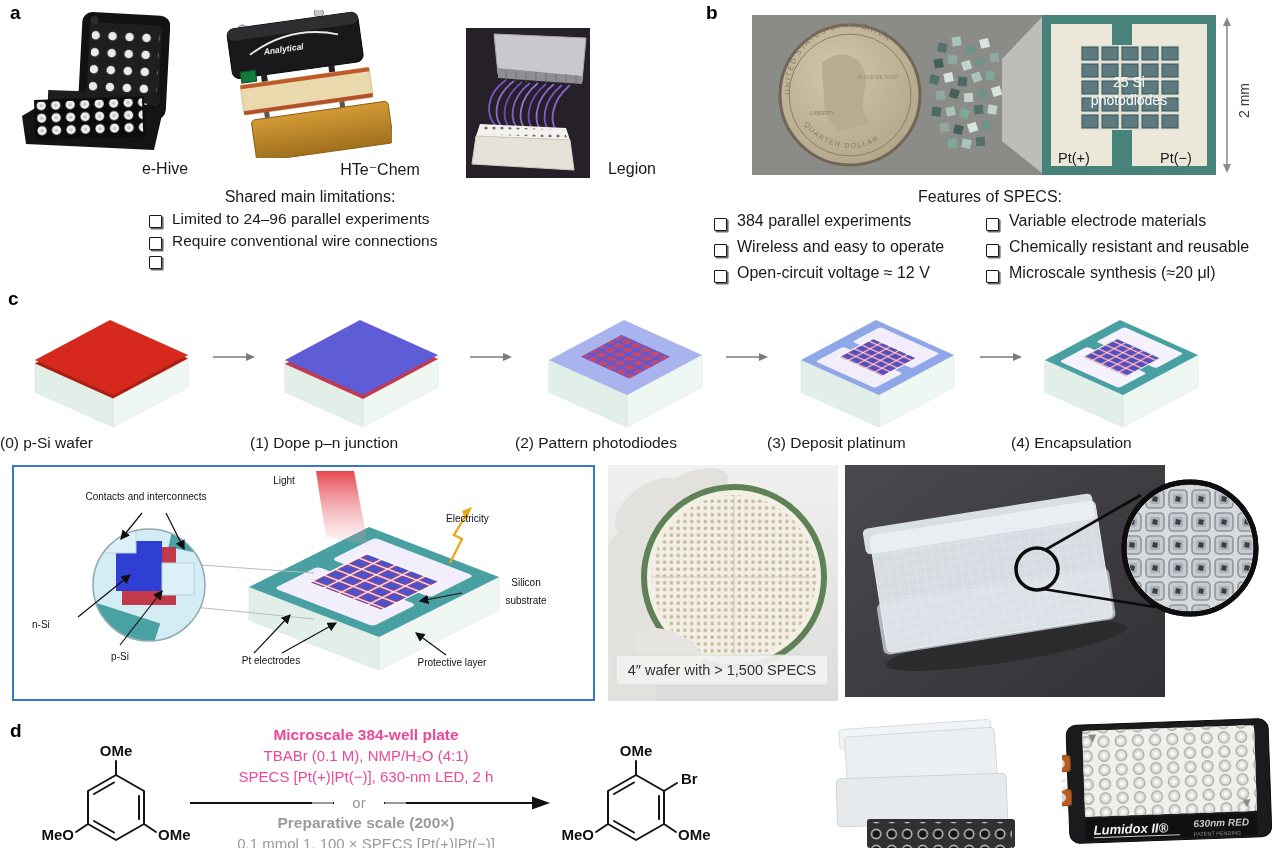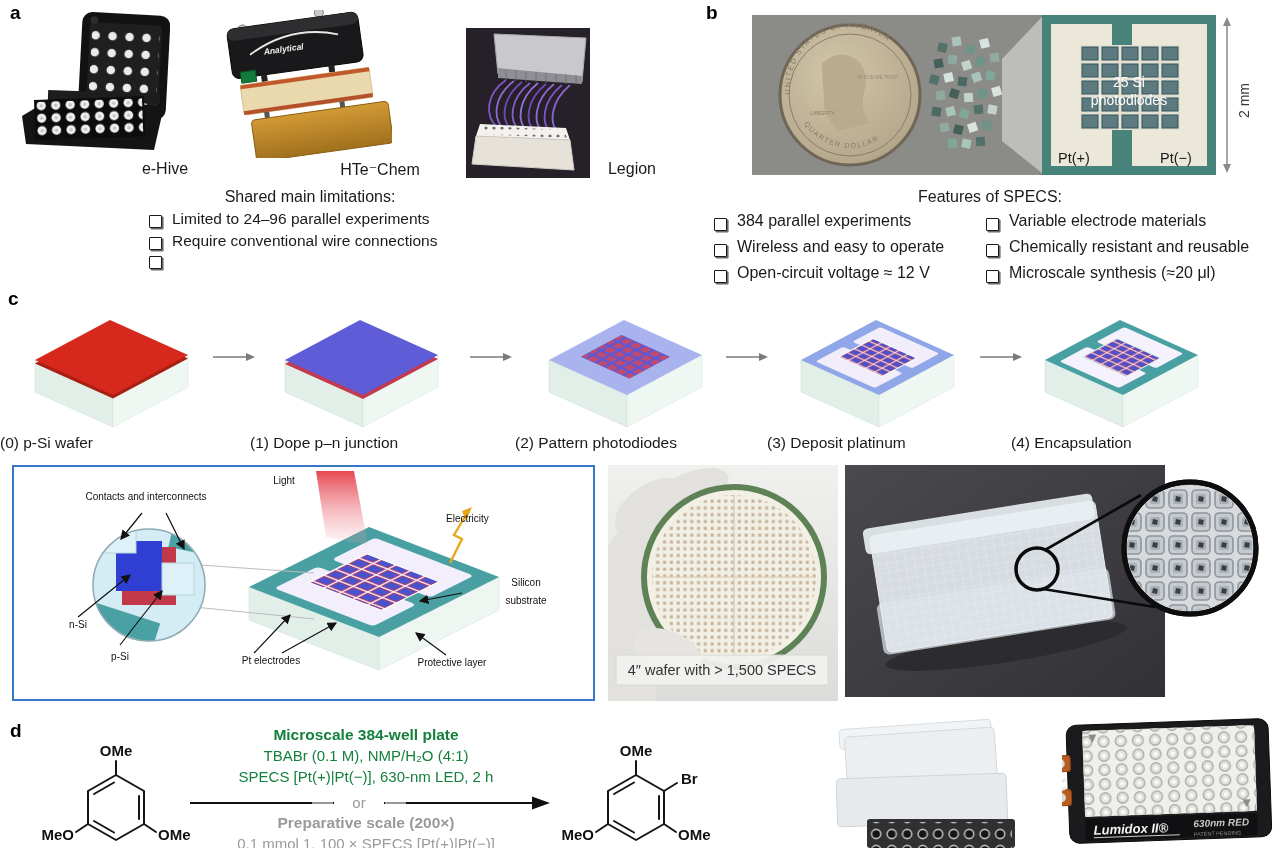--- a/index.html
+++ b/index.html
@@ -10,21 +10,21 @@
   .caption{font-size:16px;color:#1a1a1a;text-align:center;}
   .list{list-style:none;margin:0;padding:0;}
   .list li{display:flex;align-items:center;}
   .cbx{display:inline-block;width:11px;height:11px;border:1.6px solid #1a1a1a;border-radius:1px;
        box-shadow:1.6px 1.6px 0 #6a6a6a;margin:4px 10px 0 0;flex:0 0 auto;background:#fff;}
   .lt{font-size:15.5px;line-height:22px;}
   .ft{font-size:16px;line-height:26px;}
   .sec-title{font-size:16px;text-align:center;}
   .step-label{font-size:15.5px;text-align:left;}
   .diag-label{font-size:10px;color:#111;}
-  .cond{font-size:15px;line-height:21px;text-align:center;color:#15803d;}
+  .cond{font-size:15px;line-height:21px;text-align:center;color:#ec4899;}
   .cond .b{font-weight:bold;font-size:15.5px;}
   .gray{color:#9a9a9a;}
   .vtext{writing-mode:horizontal-tb;transform:rotate(-90deg);transform-origin:left top;font-size:14px;color:#3a3a3a;white-space:nowrap;}
   svg{display:block;}
 </style>
 </head>
 <body>
 
 <div class="page">
 
@@ -455,21 +455,21 @@
       <line x1="106" y1="178" x2="148" y2="124"></line>
       <line x1="240" y1="186" x2="276" y2="148"></line>
       <line x1="268" y1="186" x2="322" y2="156"></line>
       <line x1="448" y1="126" x2="406" y2="134"></line>
       <line x1="432" y1="188" x2="402" y2="166"></line>
     </g>
   </svg>
   <span class="abs diag-label" style="left:22px;top:24px;width:220px;text-align:center">Contacts and interconnects</span>
   <span class="abs diag-label" style="left:235px;top:8px;width:70px;text-align:center">Light</span>
   <span class="abs diag-label" style="left:432px;top:46px;width:100px">Electricity</span>
-  <span class="abs diag-label" style="left:34px;top:152px;width:60px;text-align:center">n-Si</span>
+  <span class="abs diag-label" style="left:18px;top:152px;width:60px;text-align:left">n-Si</span>
   <span class="abs diag-label" style="left:76px;top:184px;width:60px;text-align:center">p-Si</span>
   <span class="abs diag-label" style="left:197px;top:188px;width:120px;text-align:center">Pt electrodes</span>
   <span class="abs diag-label" style="left:452px;top:110px;width:120px;text-align:center">Silicon</span>
   <span class="abs diag-label" style="left:452px;top:128px;width:120px;text-align:center">substrate</span>
   <span class="abs diag-label" style="left:368px;top:190px;width:140px;text-align:center">Protective layer</span>
 </div>
 
 <div class="abs" style="left:608px;top:465px;width:230px;height:236px;background:linear-gradient(#f0f0ee,#dcdcda)">
   <svg width="230" height="236" viewBox="0 0 230 236">
     <g fill="#e3e1dd">

